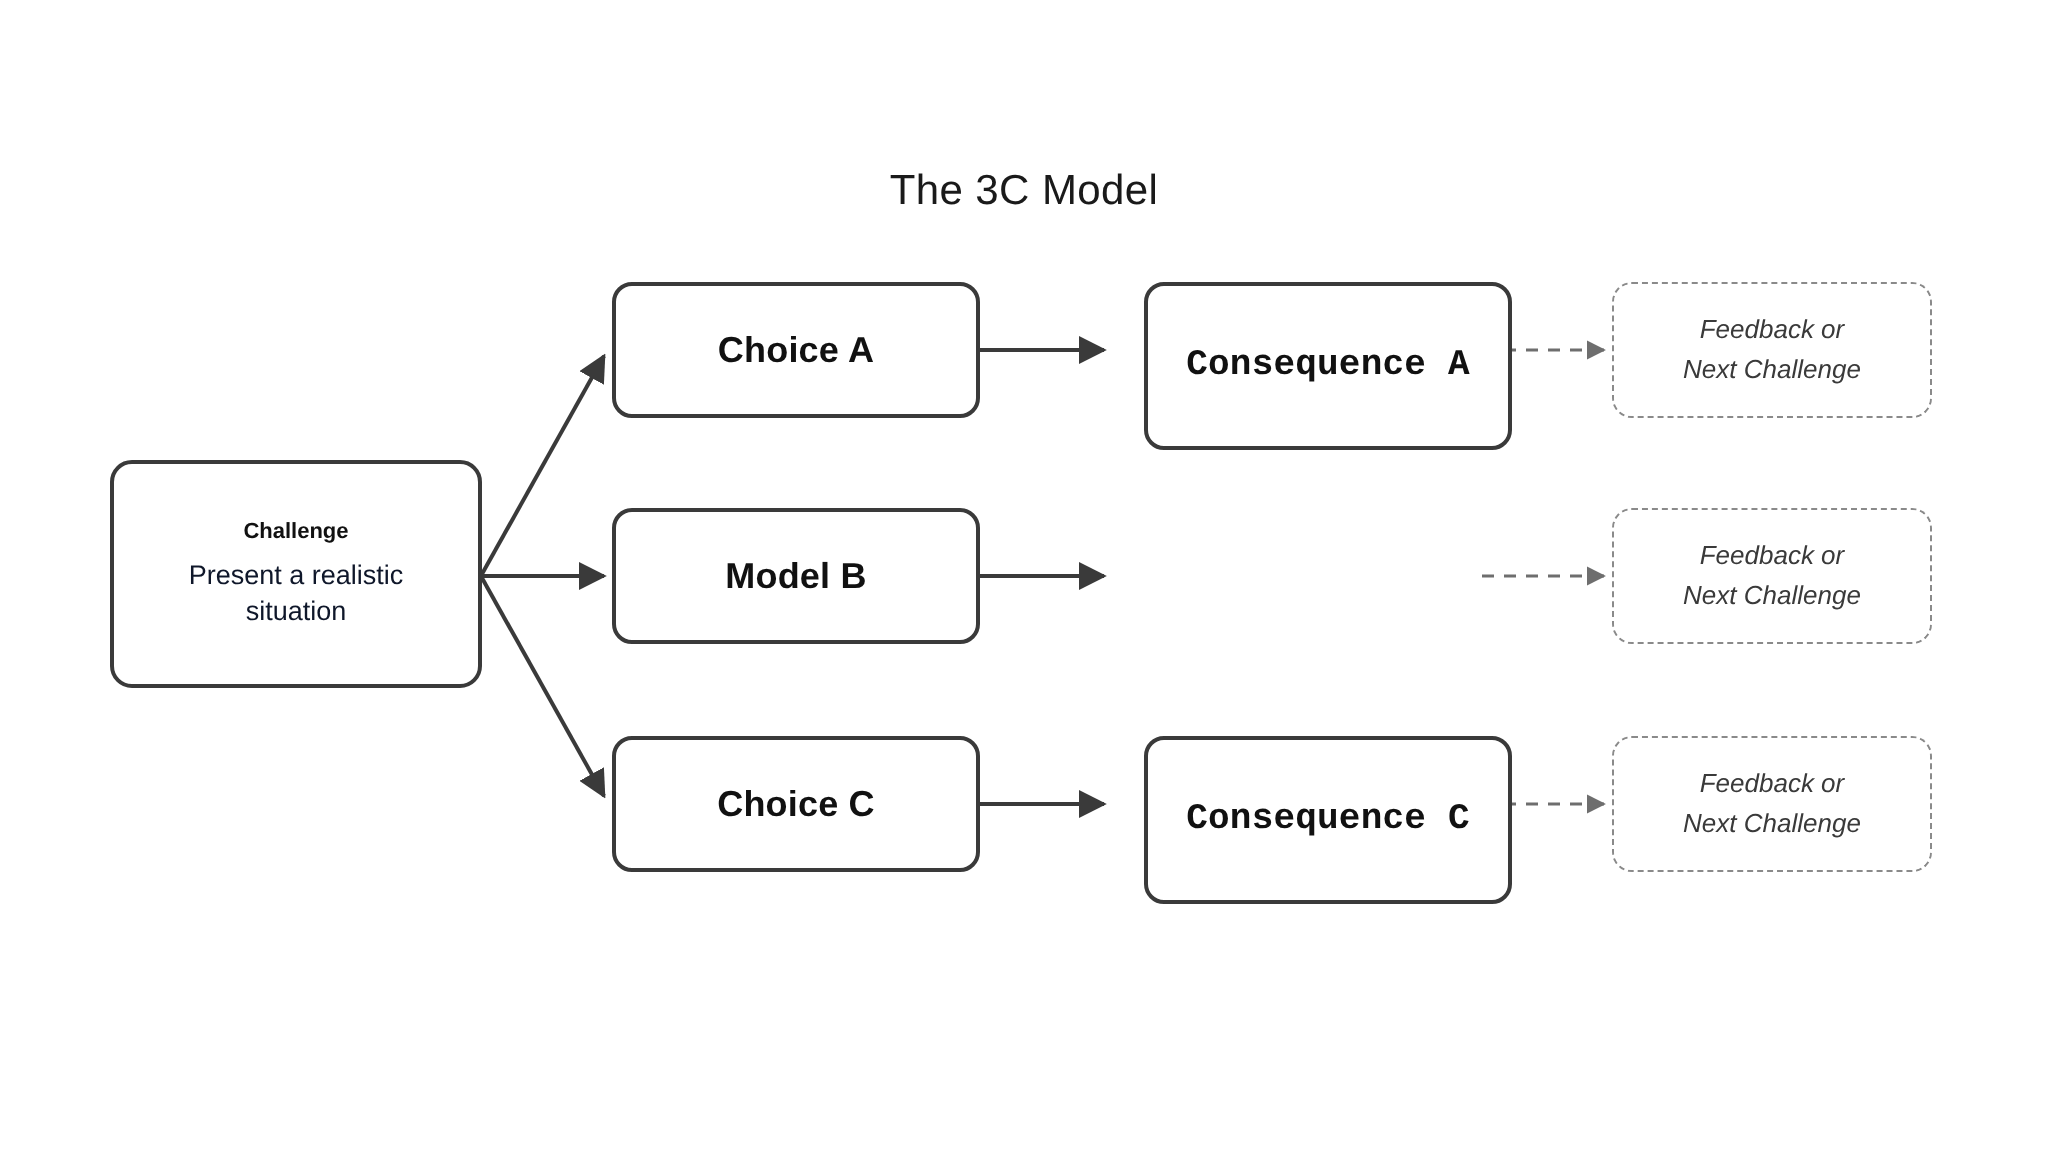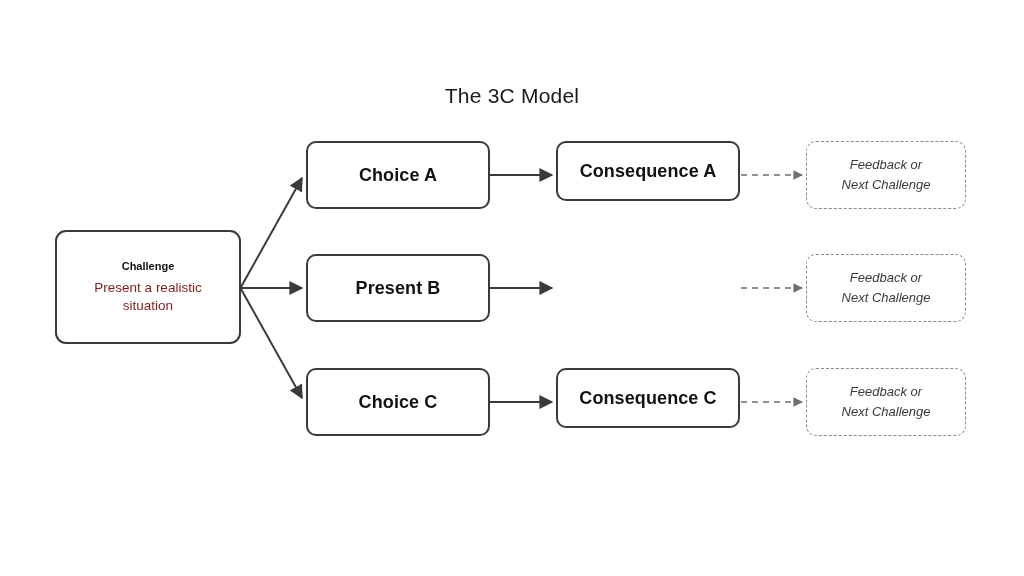--- a/index.html
+++ b/index.html
@@ -54,34 +54,35 @@
   }
   .node-challenge .node-title {
     font-size: 11px;
     font-weight: bold;
     color: #111111;
     line-height: 1.1;
     margin-bottom: 7px;
   }
   .node-challenge .node-sub {
     font-size: 13.5px;
-    color: #7f1d1d;
+    color: #0f172a;
     line-height: 1.32;
     text-align: center;
     max-width: 150px;
   }
   .node-choice {
     left: 306px;
     width: 184px;
     height: 68px;
   }
   .node-consequence {
-    left: 556px;
+    left: 572px;
     width: 184px;
-    height: 60px;
+    height: 84px;
+    font-family: Liberation Mono, monospace;
   }
   .node-label {
     font-size: 18px;
     font-weight: bold;
     color: #111111;
     letter-spacing: 0.1px;
   }
   .node-feedback {
     left: 806px;
     width: 160px;
@@ -146,21 +147,21 @@
   </div>
   <div class="node node-consequence row-a">
     <div class="node-label">Consequence A</div>
   </div>
   <div class="node node-feedback row-a">
     <div class="feedback-line">Feedback or</div>
     <div class="feedback-line">Next Challenge</div>
   </div>
 
   <div class="node node-choice row-b">
-    <div class="node-label">Present B</div>
+    <div class="node-label">Model B</div>
   </div>
   <div class="node node-feedback row-b">
     <div class="feedback-line">Feedback or</div>
     <div class="feedback-line">Next Challenge</div>
   </div>
 
   <div class="node node-choice row-c">
     <div class="node-label">Choice C</div>
   </div>
   <div class="node node-consequence row-c">

